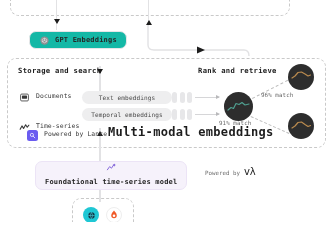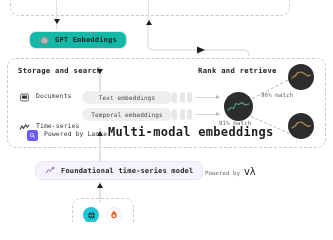--- a/index.html
+++ b/index.html
@@ -46,21 +46,22 @@
     border: 1px solid #e6e6e8;
     font-weight: 700;
     color: #262626;
   }
   #chip-foundational {
     left: 35px; top: 161px;
     background: #f6f2fb;
     border: 1px solid #ece4f6;
     font-weight: 700;
     color: #262626;
-    height: 19px;
+    height: 29px;
+    flex-direction: column;
   }
 
   
   .heading {
     position: absolute;
     font-size: 7.2px;
     font-weight: 700;
     letter-spacing: .3px;
     color: #1d1d1d;
     white-space: nowrap;

